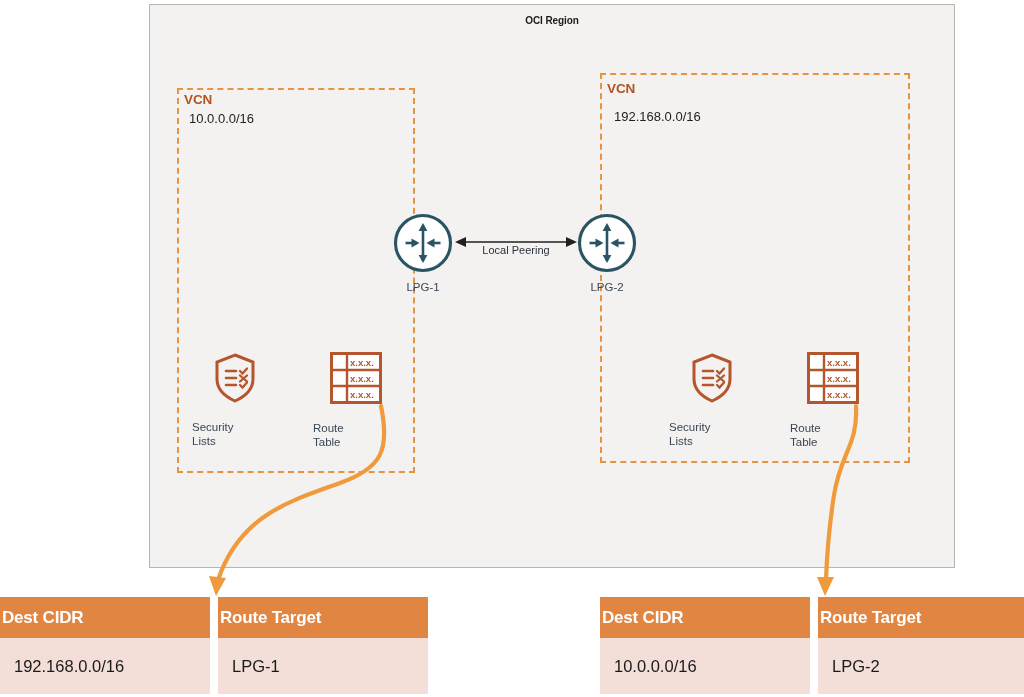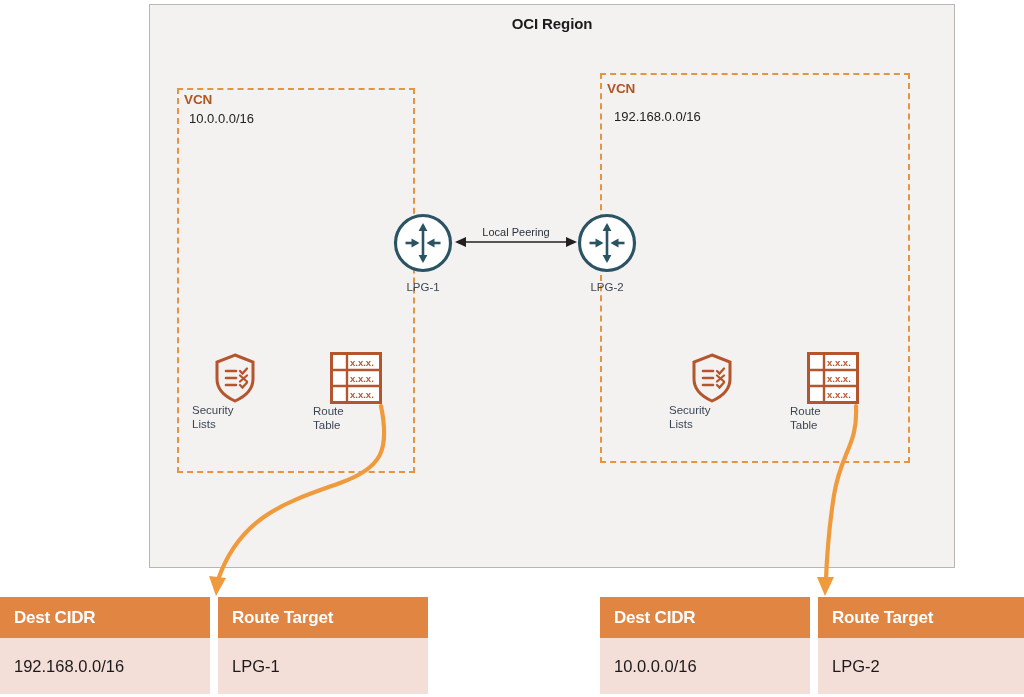--- a/index.html
+++ b/index.html
@@ -25,21 +25,21 @@
     background: #f4f2f0;
     border: 1px solid #b9b5b1;
     box-sizing: border-box;
   }
   .oci-region-title {
     position: absolute;
     left: 0;
     top: 10px;
     width: 100%;
     text-align: center;
-    font-size: 15px;
+    font-size: 10px;
     font-weight: bold;
     color: #1c1c1c;
     letter-spacing: -0.1px;
   }
 
   
   .vcn-box {
     position: absolute;
     border: 2px dashed #e59440;
     box-sizing: border-box;
@@ -91,34 +91,34 @@
   .peering-link {
     position: absolute;
     left: 454px;
     top: 228px;
     width: 124px;
     height: 24px;
   }
   .peering-label {
     position: absolute;
     left: 454px;
-    top: 226px;
+    top: 244px;
     width: 124px;
     text-align: center;
     font-size: 11px;
     color: #28323c;
     white-space: nowrap;
   }
 
   
   .icon-group { position: absolute; width: 86px; text-align: left; }
   .icon-group .glyph { display: block; margin: 0 auto; }
   .icon-caption {
     display: block;
-    margin-top: 0;
+    margin-top: 17px;
     font-size: 11.5px;
     line-height: 13.5px;
     color: #3b4654;
   }
   #sec-left   { left: 192px; top: 352px; }
   #rt-left    { left: 313px; top: 351px; }
   #sec-right  { left: 669px; top: 352px; }
   #rt-right   { left: 790px; top: 351px; }
 
   
@@ -147,21 +147,21 @@
   .rt-col.c2 { width: 210px; justify-content: space-between; }
 
   .rt-head {
     height: 41px;
     background: #e08542;
     color: #ffffff;
     font-size: 17px;
     font-weight: bold;
     display: flex;
     align-items: center;
-    padding-left: 14px;
+    padding-left: 2px;
     box-sizing: border-box;
     letter-spacing: -0.2px;
   }
   .rt-cell {
     height: 56px;
     background: #f4ded8;
     color: #1a1a1a;
     font-size: 16.5px;
     display: flex;
     align-items: center;

